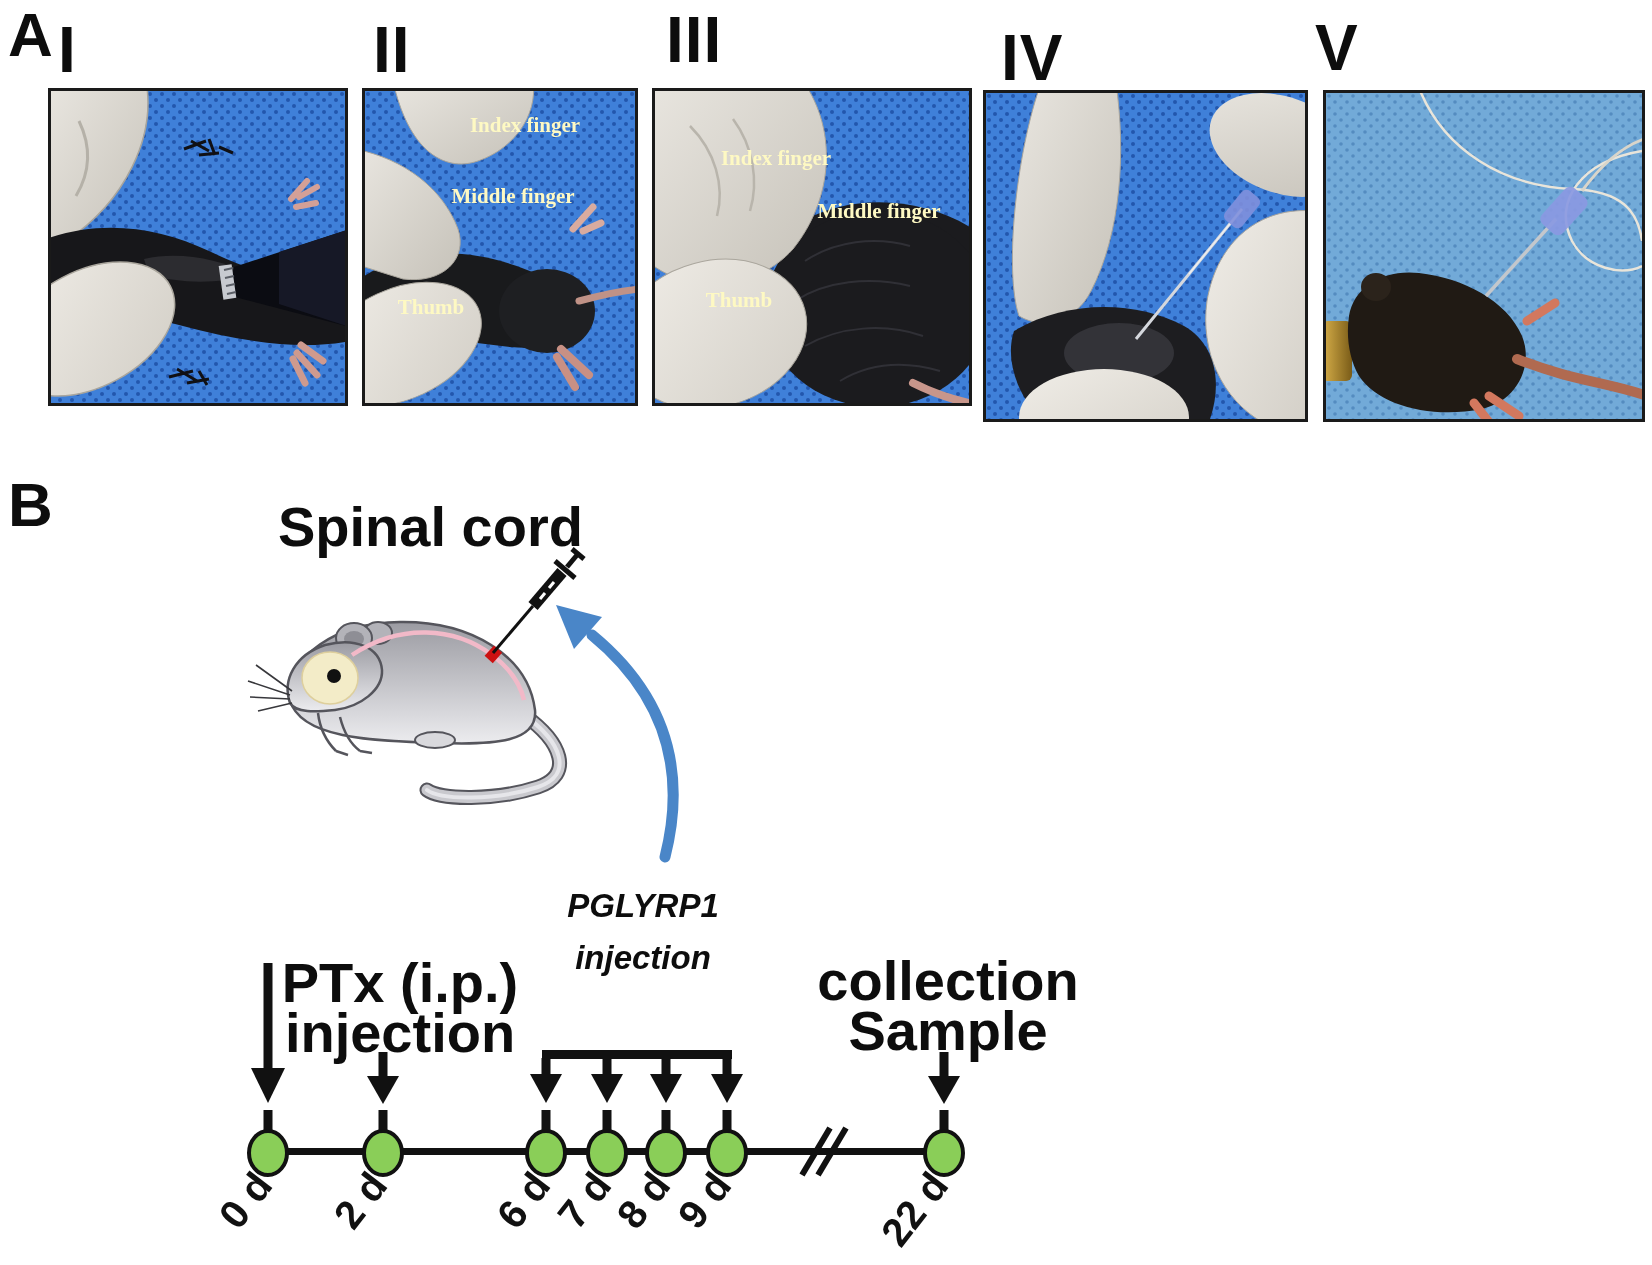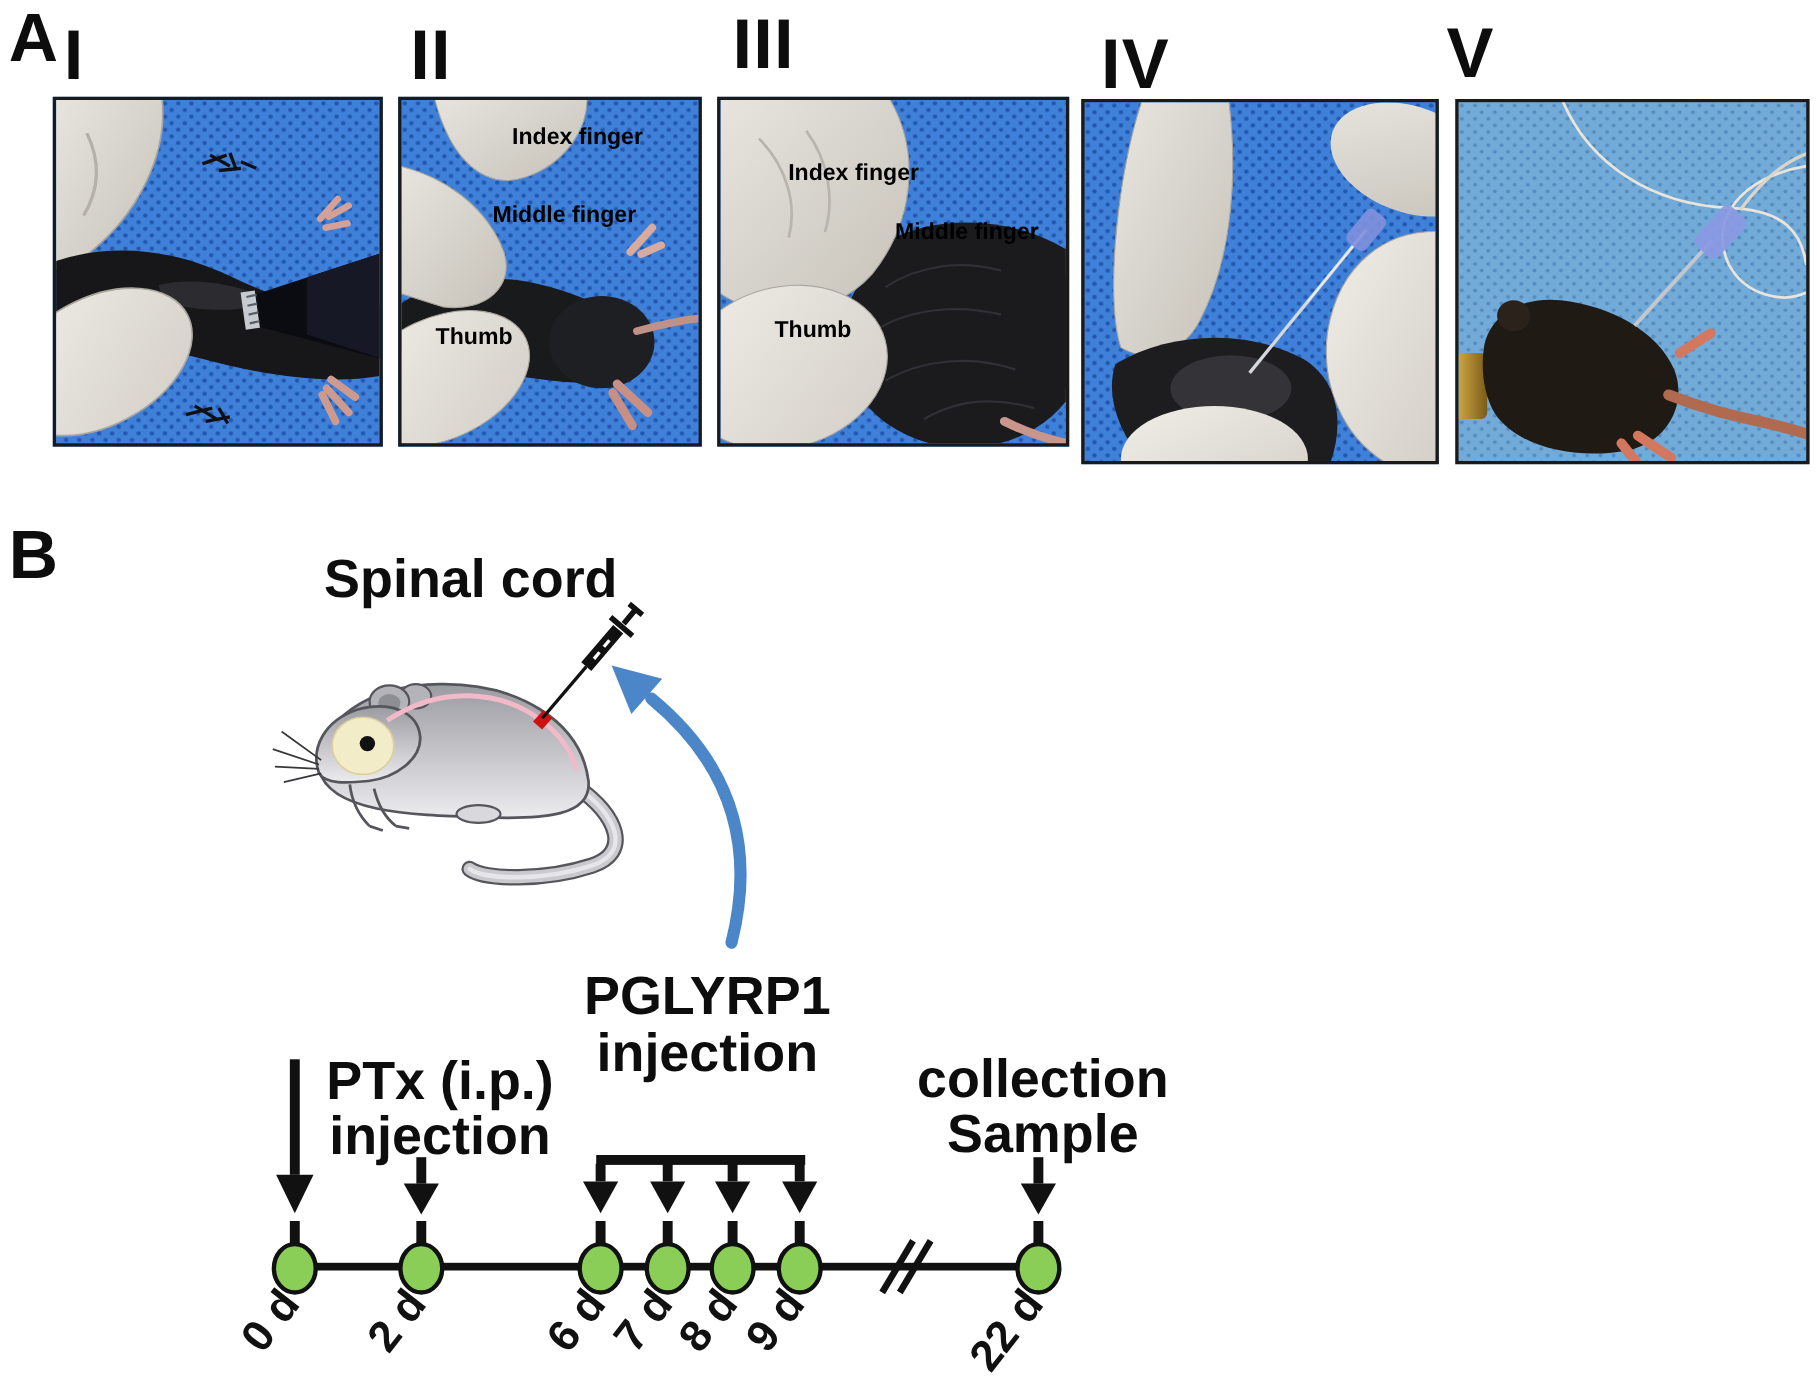--- a/index.html
+++ b/index.html
@@ -2,25 +2,25 @@
 <html><head>
 <meta charset="utf-8">
 <style>
   html,body{margin:0;padding:0;background:#fff;}
   .fig{position:relative;width:1652px;height:1265px;background:#ffffff;overflow:hidden;
        font-family:"Liberation Sans", sans-serif;color:#0d0d0d;}
   .plabel{position:absolute;font-size:62px;font-weight:bold;line-height:1;}
   .numeral{position:absolute;font-size:64px;font-weight:bold;line-height:1;letter-spacing:1px;}
   .photo{position:absolute;border:3px solid #1a1a1a;box-sizing:border-box;overflow:hidden;background:#3f80d9;}
   .photo svg{display:block;}
-  .flabel{position:absolute;font-size:21px;font-weight:bold;white-space:nowrap;transform:translateX(-50%);color:#000000;}
+  .flabel{position:absolute;font-size:21px;font-weight:bold;white-space:nowrap;transform:translateX(-50%);color:#fef9c3;font-family:Liberation Serif, serif;}
   .btext{position:absolute;font-weight:bold;text-align:center;color:#0d0d0d;}
   .btext div{white-space:nowrap;}
-  .t42{font-size:49px;line-height:50px;}
-  .t42b{font-size:49px;line-height:52px;}
+  .t42{font-size:56px;line-height:50px;}
+  .t42b{font-size:33px;line-height:52px;font-style:italic;}
 </style>
 </head>
 <body>
 
 <div class="fig">
 
   <svg width="0" height="0" style="position:absolute" aria-hidden="true">
     <defs>
       <pattern id="drape" width="12" height="12" patternUnits="userSpaceOnUse">
         <rect width="12" height="12" fill="#3f80d9"></rect>

